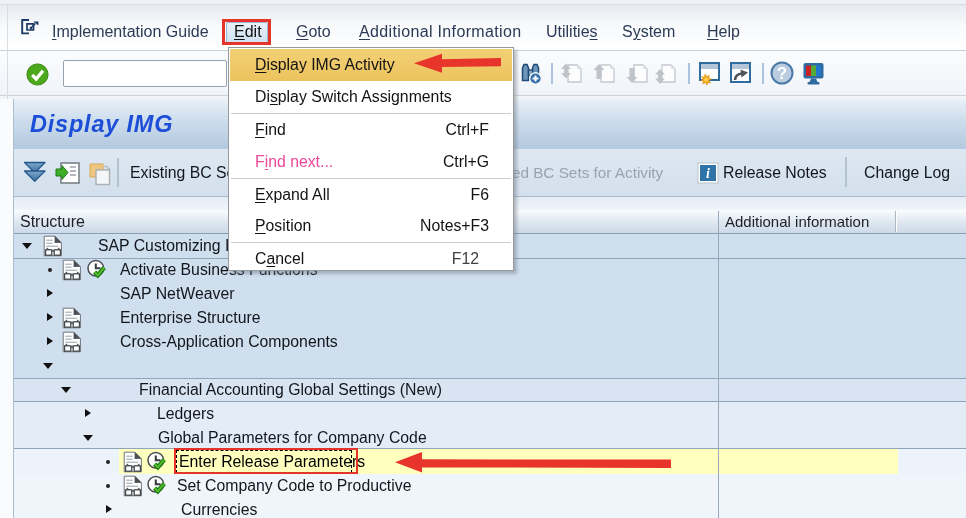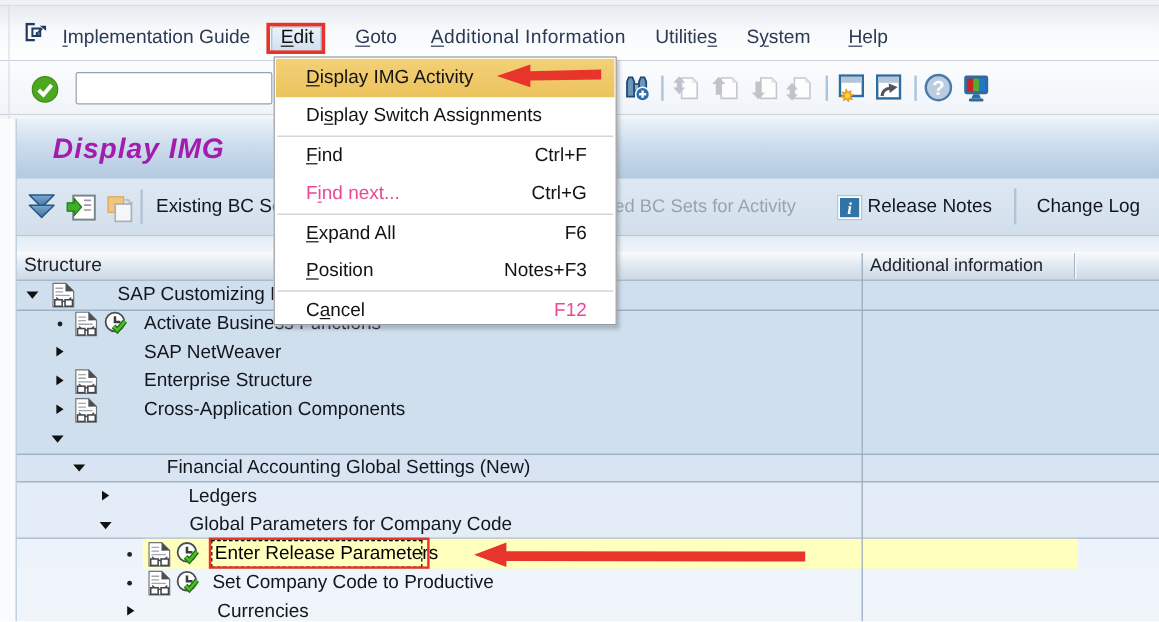--- a/index.html
+++ b/index.html
@@ -122,21 +122,21 @@
   <rect x="4" y="4.5" width="5" height="10.5" fill="#cc2222"></rect>
   <rect x="9" y="4.5" width="5" height="10.5" fill="#55aa33"></rect>
   <rect x="14" y="4.5" width="5" height="10.5" fill="#2277cc"></rect>
   <path d="M9,17.5 h5 l1.5,3.5 h-8 z" fill="#2e6ba0"></path>
   <rect x="5.5" y="21" width="12" height="2.5" rx="1" fill="#2e6ba0"></rect>
 </svg>
 
 <div class="ab" style="left:0;top:99px;width:13px;height:419px;background:#fafbfc"></div>
 <div class="ab" style="left:13px;top:99px;width:1px;height:419px;background:#aabfd1"></div>
 <div class="ab" style="left:14px;top:99px;width:952px;height:50px;background:linear-gradient(180deg,#eaf1f8 0%,#ccdcec 45%,#b3c9df 100%)"></div>
-<div class="ab" style="left:44px;top:111px;font-size:23.5px;line-height:26px;font-weight:bold;font-style:italic;color:#a21caf;letter-spacing:.8px">Display IMG</div>
+<div class="ab" style="left:30px;top:111px;font-size:23.5px;line-height:26px;font-weight:bold;font-style:italic;color:#1d4ed8;letter-spacing:.8px">Display IMG</div>
 <div class="ab" style="left:14px;top:149px;width:952px;height:48px;background:linear-gradient(180deg,#dde8f2 0%,#d2dfec 100%);border-bottom:1px solid #a9bac9"></div>
 <div class="ab" style="left:14px;top:197px;width:952px;height:13px;background:linear-gradient(180deg,#e4ecf4,#f0f5fa)"></div>
 
 <svg class="ab" style="left:23px;top:161px" width="24" height="24" viewBox="0 0 24 24">
   <defs>
         <linearGradient id="chg" x1="0" y1="0" x2="0" y2="1">
           <stop offset="0" stop-color="#7fa8cc"></stop>
           <stop offset="1" stop-color="#3c6f9f"></stop>
         </linearGradient>
       </defs>
@@ -262,18 +262,18 @@
   <div class="t" style="top:73px;right:24px;color:#131313;left:auto">Ctrl+F</div>
   <div class="t" style="left:26px;top:105px;color:#ec4899">F<u>i</u>nd next...</div>
   <div class="t" style="top:105px;right:24px;color:#131313;left:auto">Ctrl+G</div>
   <div class="ab" style="left:2px;top:129.5px;right:2px;height:1px;background:#c9ccd0"></div>
   <div class="t" style="left:26px;top:138px;color:#131313"><u>E</u>xpand All</div>
   <div class="t" style="top:138px;right:24px;color:#131313;left:auto">F6</div>
   <div class="t" style="left:26px;top:169px;color:#131313"><u>P</u>osition</div>
   <div class="t" style="top:169px;right:24px;color:#131313;left:auto">Notes+F3</div>
   <div class="ab" style="left:2px;top:194px;right:2px;height:1px;background:#c9ccd0"></div>
   <div class="t" style="left:26px;top:202px;color:#131313">C<u>a</u>ncel</div>
-  <div class="t" style="top:202px;right:24px;color:#ec4899;left:auto">F12</div>
+  <div class="t" style="top:202px;right:34px;color:#404040;left:auto">F12</div>
 </div>
 <svg class="ab" style="left:413px;top:53px" width="89" height="21" viewBox="0 0 89 21">
   <path d="M1,10.3 L29,0.8 L29,6.3 L88,5 L88,13.2 L29,14 L29,19.8 Z" fill="#e8352b"></path>
 </svg>
 
 </div>
 </body></html>

